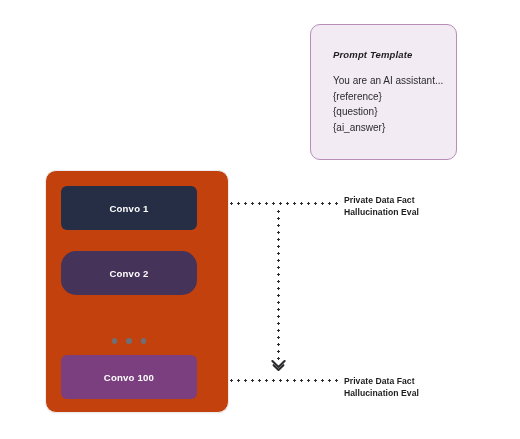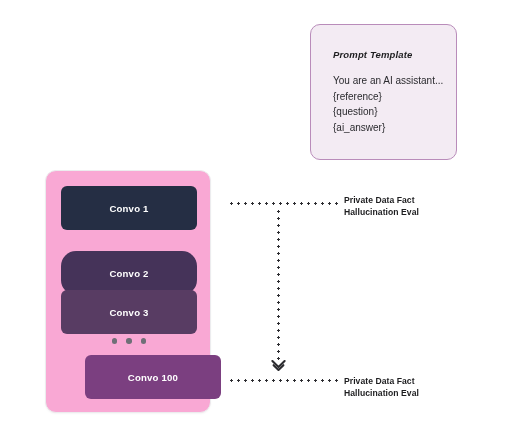--- a/index.html
+++ b/index.html
@@ -49,24 +49,24 @@
     color: #2a2a2e;
     line-height: 15.5px;
     white-space: nowrap;
   }
 
   
   #conversations-container {
     position: absolute;
     left: 45px;
     top: 170px;
-    width: 166px;
+    width: 184px;
     height: 243px;
     box-sizing: border-box;
-    background: #f9a8d4;
+    background: #c2410c;
     border: 1px solid #ececee;
     border-radius: 11px;
     box-shadow: 0 1px 2px rgba(0,0,0,0.04);
   }
   .convo-card {
     position: absolute;
     left: 15px;
     width: 136px;
     height: 44px;
     border-radius: 6px;
@@ -171,31 +171,28 @@
 <div id="conversations-container">
 
   <div class="convo-card" style="top: 15px; background-color: rgb(37, 46, 68);">
     <span class="convo-label">Convo 1</span>
   </div>
 
   <div class="convo-card" style="top: 80px; background-color: rgb(69, 51, 89); border-radius: 15px;">
     <span class="convo-label">Convo 2</span>
   </div>
 
-  <div class="convo-card" style="top: 119px; background-color: rgb(88, 60, 99);">
-    <span class="convo-label">Convo 3</span>
-  </div>
 
   <div id="convo-ellipsis">
     <span class="dot"></span>
     <span class="dot"></span>
     <span class="dot"></span>
   </div>
 
-  <div class="convo-card" style="top: 184px; background-color: rgb(123, 63, 128); margin-left: 24px;">
+  <div class="convo-card" style="top: 184px; background-color: rgb(123, 63, 128);">
     <span class="convo-label">Convo 100</span>
   </div>
 
 </div>
 
 <div class="dotted-h" id="connector-top"></div>
 <div id="connector-vertical"></div>
 
 <div id="connector-arrow">
   <svg width="15" height="12" viewBox="0 0 15 12" xmlns="http://www.w3.org/2000/svg">

